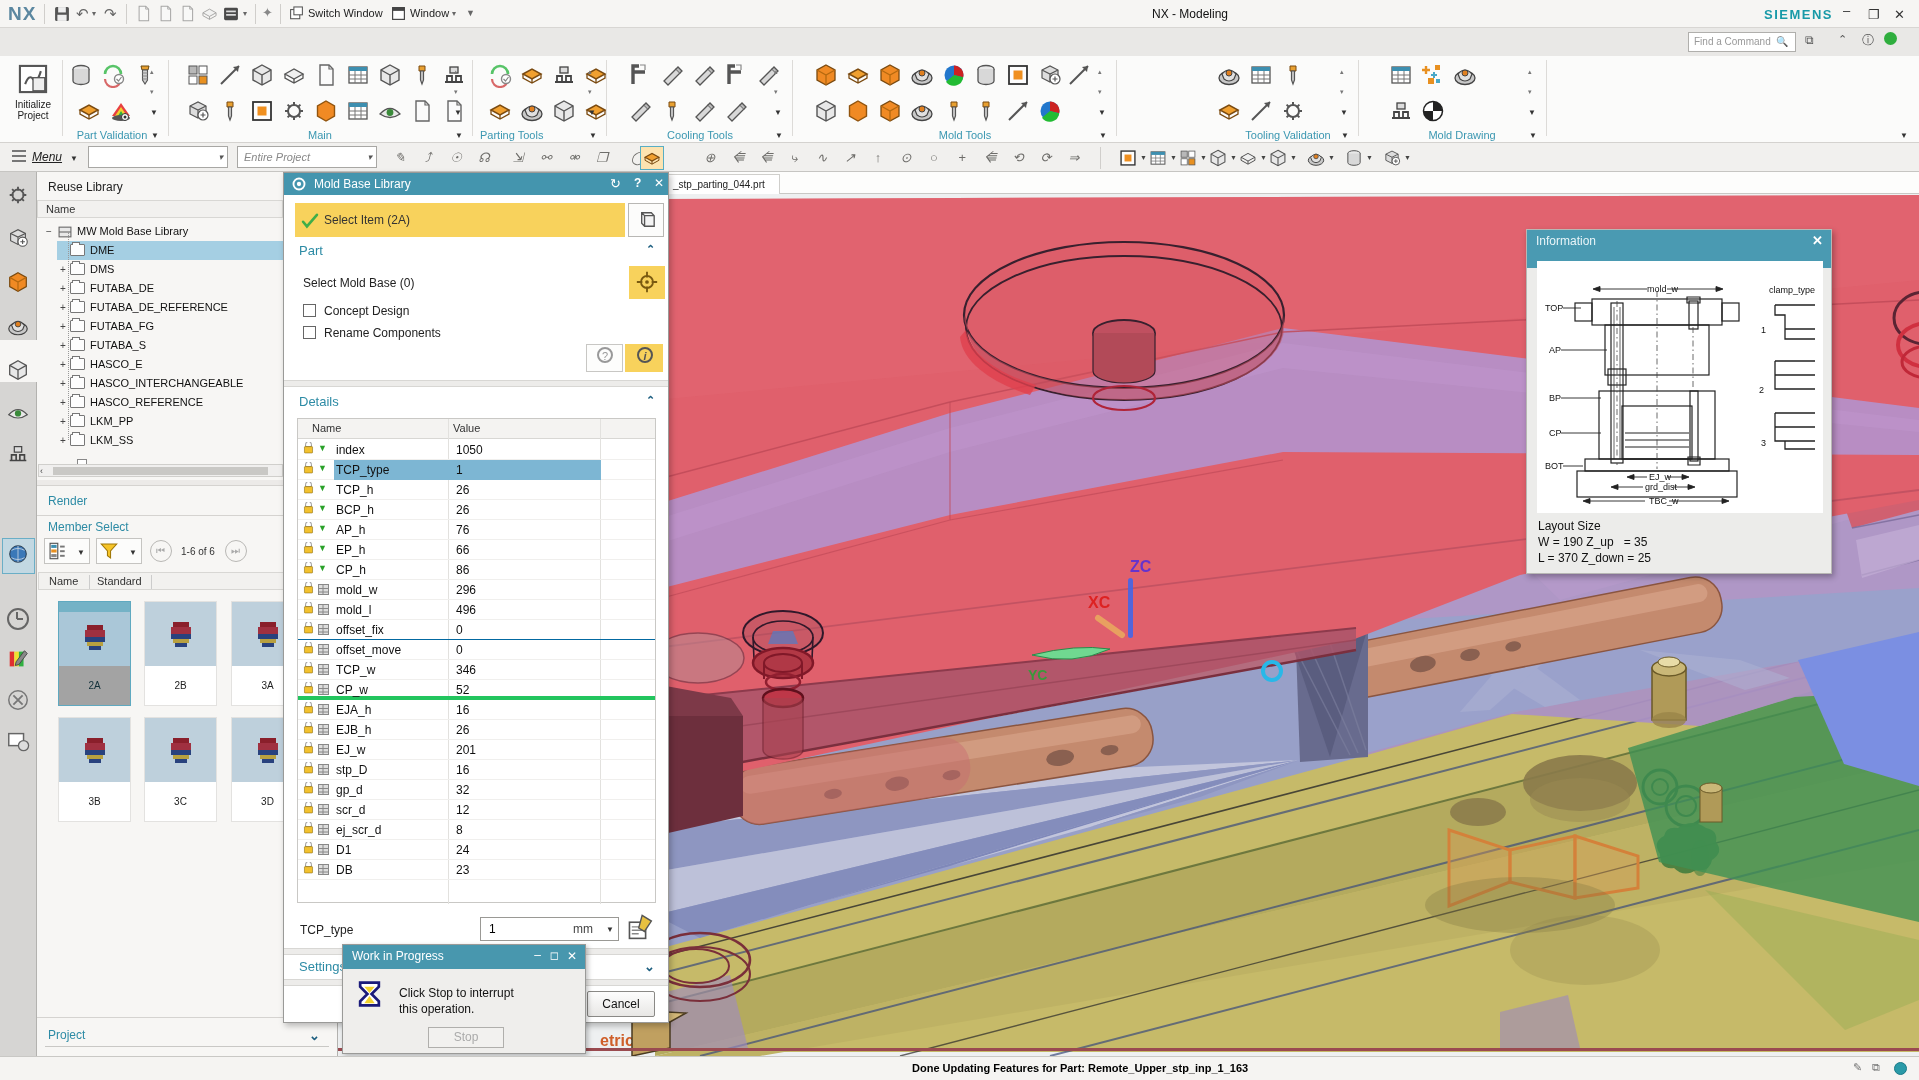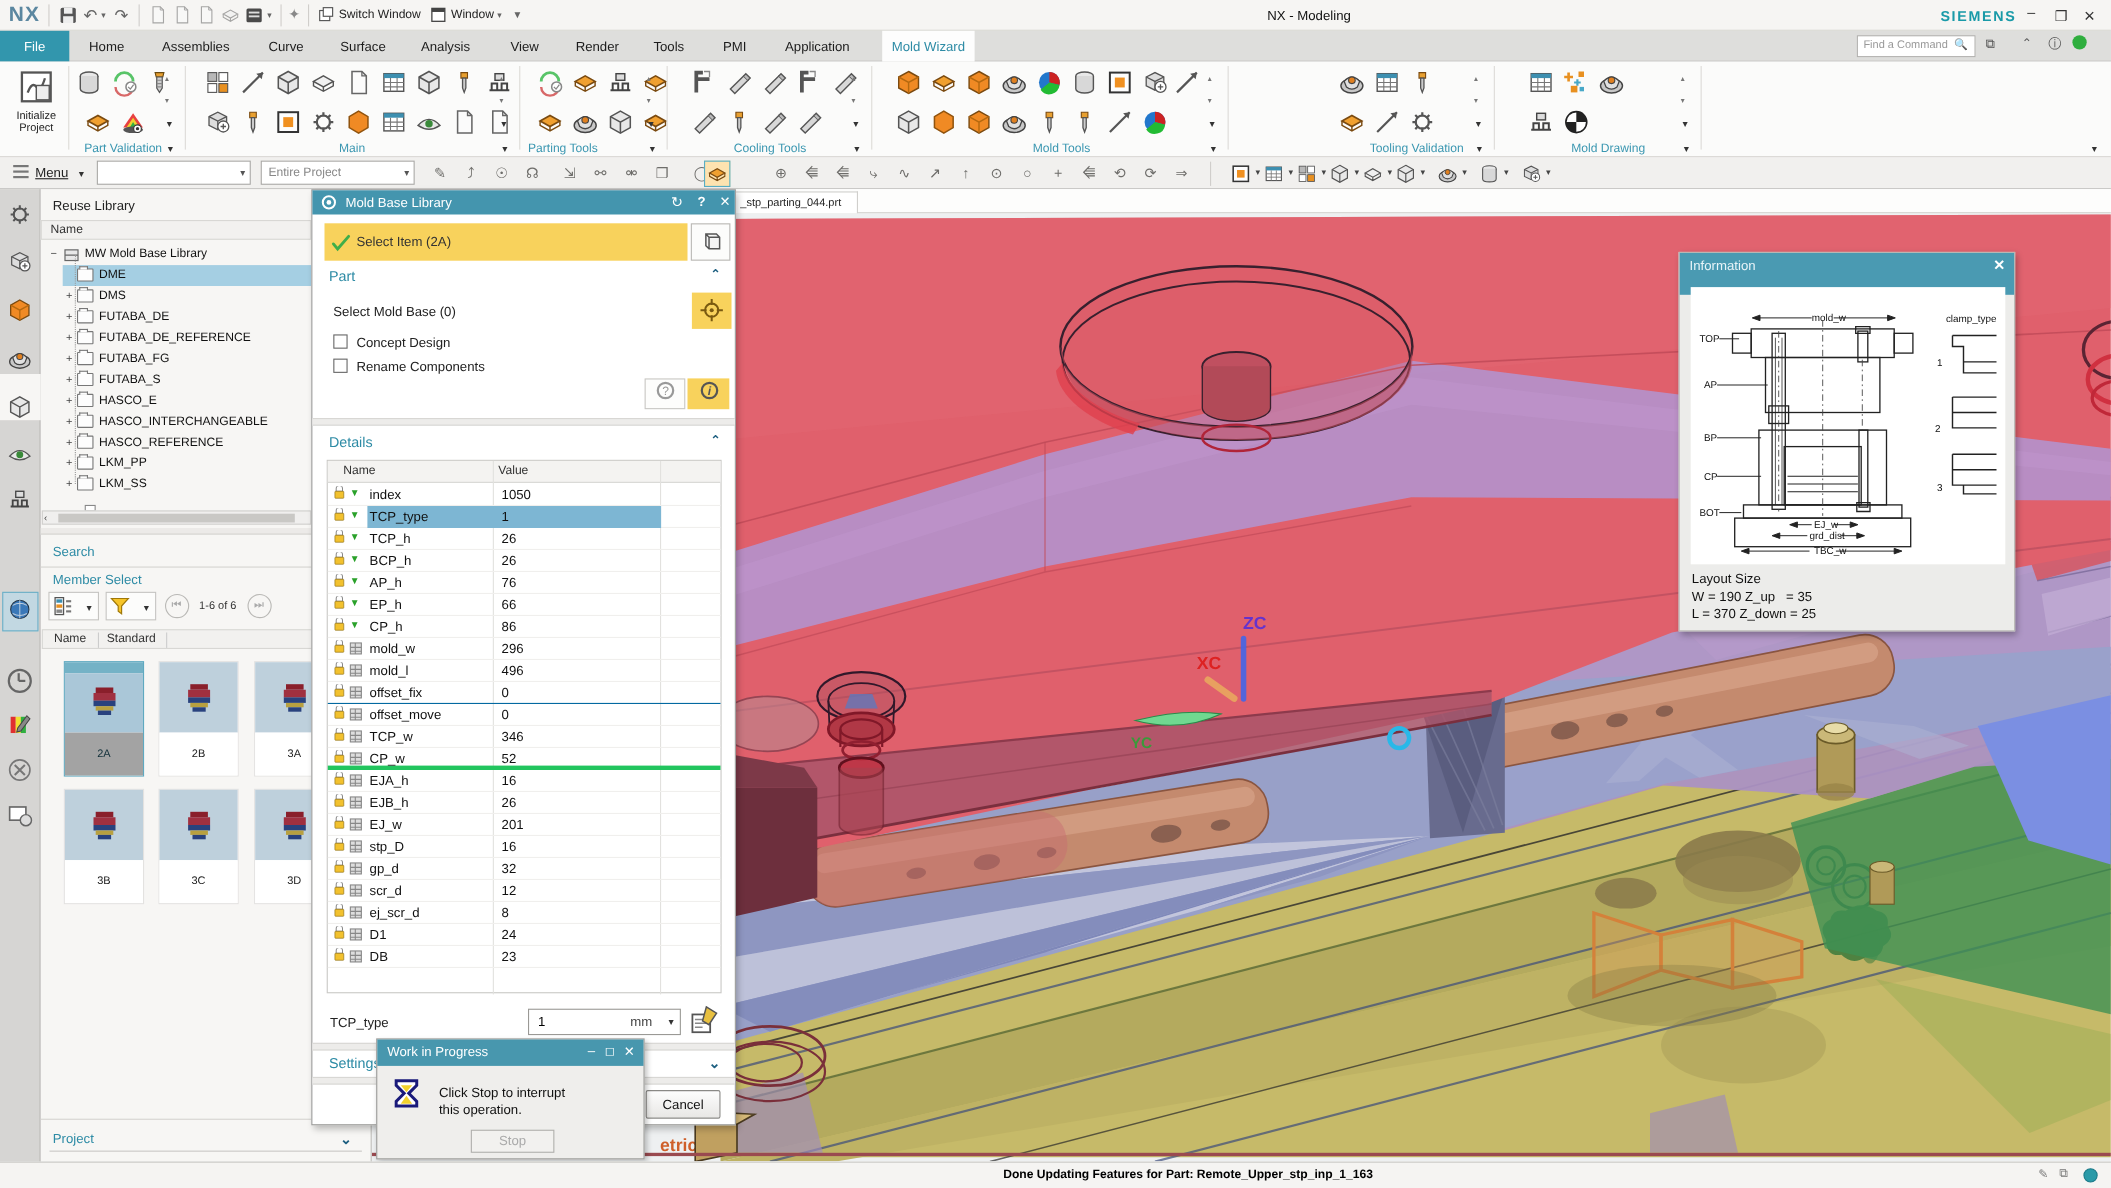--- a/index.html
+++ b/index.html
@@ -18,21 +18,21 @@
 .tab{position:absolute;top:0;height:28px;line-height:28px;font-size:12px;color:#1c1c1c;text-align:center;}
 #tabfile{left:0;width:63px;background:#3296ad;color:#fff;}
 #tabmw{background:#fdfdfd;color:#2d8ba5;}
 
 #findbox{left:1688px;top:32px;width:108px;height:20px;background:#fff;border:1px solid #b0afac;font-size:10px;color:#999;line-height:18px;padding-left:5px;}
 
 #ribbon{left:0;top:56px;width:1919px;height:87px;background:#fbfbfa;border-bottom:1px solid #d4d2cf;}
 .rgsep{position:absolute;top:4px;width:1px;height:76px;background:#dddbd8;}
 #initproj{left:8px;top:4px;width:50px;height:78px;font-size:10px;color:#222;text-align:center;}
 
-#menurow{left:0;top:143px;width:1919px;height:29px;background:#f1f0ee;border-bottom:1px solid #c6c5c2;}
+#menurow{left:0;top:143px;width:1919px;height:29px;background:#f1f0ee;border-bottom:1px solid #c6c5c2;font-style:italic;}
 .combo{position:absolute;top:3px;height:22px;background:#fff;border:1px solid #a8a7a4;font-size:11px;color:#555;line-height:20px;padding-left:6px;}
 .combo:after{content:"▾";position:absolute;right:4px;color:#555;font-size:9px;}
 .mico{position:absolute;top:5px;width:20px;height:20px;color:#6e6d6a;font-size:13px;line-height:20px;text-align:center;}
 
 #sidebar{left:0;top:172px;width:37px;height:884px;background:#d6d5d3;border-right:1px solid #b3b2af;}
 
 #panel{left:37px;top:172px;width:301px;height:884px;background:#f7f6f4;border-right:1px solid #b3b2af;}
 .ptitle{position:absolute;left:11px;font-size:12px;color:#222;}
 .sechead{position:absolute;left:11px;font-size:12px;color:#2d8ba5;}
 .treerow{position:absolute;left:1px;width:246px;height:19px;font-size:11px;color:#111;line-height:19px;}
@@ -225,34 +225,20 @@
         <rect x="4" y="4" width="18" height="5" fill="#444"></rect>
       </svg>
 <div class="qat abs" style="left:410px;font-size:11px;color:#222;top:7px">Window</div>
 <div class="qat abs" style="left:452px;font-size:8px;top:9px">▾</div>
 <div class="qat abs" style="left:466px;font-size:9px;top:8px">▼</div>
 <div id="wintitle" class="abs">NX - Modeling</div>
 <div id="siemens" class="abs">SIEMENS</div>
 <div class="winbtn abs" style="left:1843px;top:3px">–</div>
 <div class="winbtn abs" style="left:1868px">❐</div>
 <div class="winbtn abs" style="left:1894px">✕</div>
-</div>
-<div id="tabrow" class="abs">
-<div id="tabfile" class="tab">File</div>
-<div class="tab" style="left:62px;width:70px">Home</div>
-<div class="tab" style="left:136px;width:84px">Assemblies</div>
-<div class="tab" style="left:224px;width:72px">Curve</div>
-<div class="tab" style="left:294px;width:72px">Surface</div>
-<div class="tab" style="left:366px;width:78px">Analysis</div>
-<div class="tab" style="left:444px;width:66px">View</div>
-<div class="tab" style="left:510px;width:66px">Render</div>
-<div class="tab" style="left:576px;width:64px">Tools</div>
-<div class="tab" style="left:640px;width:56px">PMI</div>
-<div class="tab" style="left:698px;width:90px">Application</div>
-<div id="tabmw" class="tab" style="left:802px;width:84px">Mold Wizard</div>
 </div>
 <div id="findbox" class="abs">Find a Command &nbsp;🔍</div>
 <div class="abs" style="left:1805px;top:33px;font-size:12px;color:#555">⧉</div>
 <div class="abs" style="left:1838px;top:33px;font-size:11px;color:#555">⌃</div>
 <div class="abs" style="left:1862px;top:32px;font-size:12px;color:#555">ⓘ</div>
 <div class="abs" style="left:1884px;top:32px;width:13px;height:13px;border-radius:50%;background:#2fae3e"></div>
     <div id="ribbon" class="abs">
 <div id="initproj" class="abs"><svg width="34" height="34" viewBox="0 0 26 26" style="margin-top:2px">
           <rect x="3" y="3" width="20" height="20" fill="#fff" stroke="#555" stroke-width="1.6"></rect>
           <path d="M7 17 q3-8 6-4 q3 4 6-6" fill="none" stroke="#555" stroke-width="1.6"></path>
@@ -691,21 +677,21 @@
         <div class="folder" style="left:13px;top:3px"></div>
         <span style="position:absolute;left:33px">LKM_SS</span>
       </div>
 <div class="abs" style="left:31px;top:60px;width:1px;height:208px;border-left:1px dotted #999"></div>
 <div class="abs" style="left:40px;top:287px;width:10px;height:6px;border:1px solid #888;background:#fff"></div>
 <div class="abs" style="left:1px;top:292px;width:245px;height:13px;background:#f0efee;border:1px solid #d0cfcc">
         <div style="position:absolute;left:1px;top:1px;font-size:9px;color:#444">‹</div>
         <div style="position:absolute;left:14px;top:2px;width:215px;height:8px;background:#c9c8c5"></div>
       </div>
 <div class="abs" style="left:0;top:308px;width:301px;height:6px;background:#eceae8;border-bottom:1px solid #d5d3d0"></div>
-<div class="sechead" style="top:322px">Search</div>
+<div class="sechead" style="top:322px">Render</div>
 <div class="abs" style="left:0;top:340px;width:301px;height:4px;border-bottom:1px solid #d5d3d0"></div>
 <div class="sechead" style="top:348px">Member Select</div>
 <div class="abs" style="left:7px;top:366px;width:46px;height:26px;border:1px solid #c5c4c1;background:#fcfcfb"></div>
 <svg class="abs" style="left:10px;top:369px" width="20" height="20" viewBox="0 0 26 26">
         <rect x="4" y="3" width="10" height="20" fill="#fff" stroke="#555" stroke-width="1.5"></rect>
         <rect x="5.5" y="5" width="7" height="4" fill="#3d8fb0"></rect>
         <rect x="5.5" y="11" width="7" height="4" fill="#e89020"></rect>
         <rect x="5.5" y="17" width="7" height="4" fill="#888"></rect>
         <rect x="17" y="6" width="6" height="2.5" fill="#777"></rect>
         <rect x="17" y="12" width="6" height="2.5" fill="#777"></rect>

